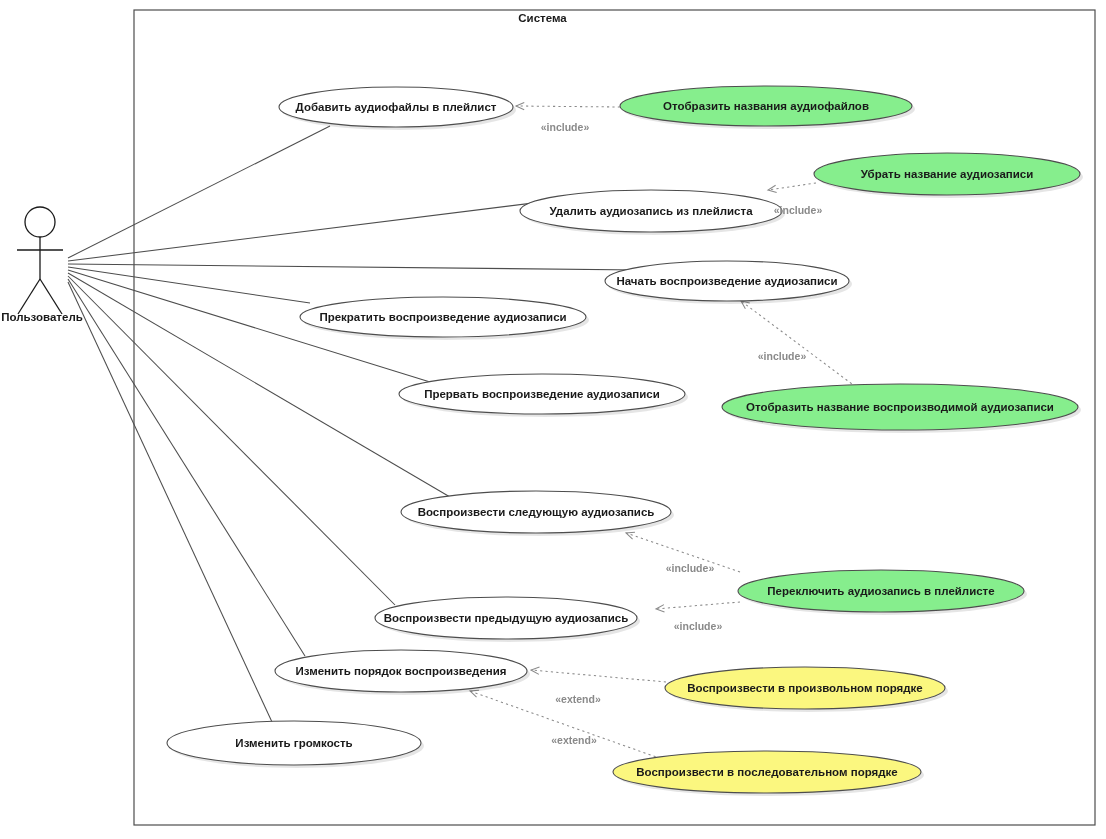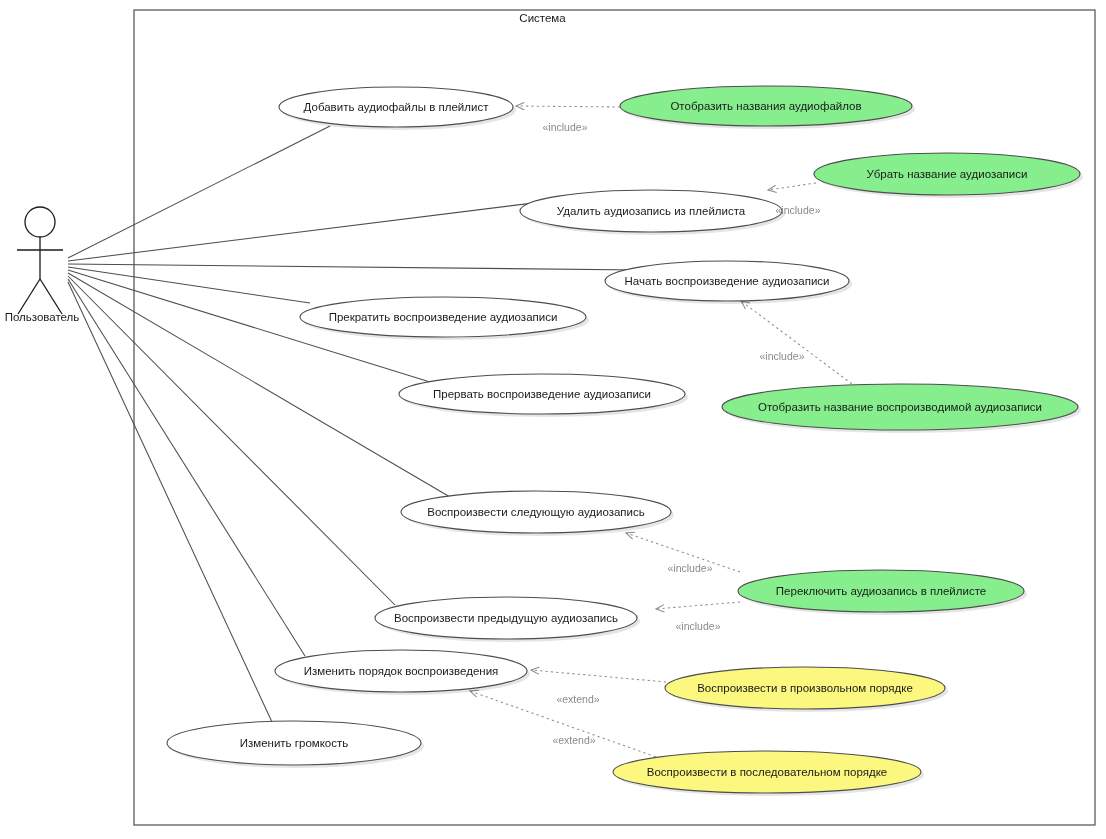--- a/index.html
+++ b/index.html
@@ -8,20 +8,21 @@
     padding: 0;
     background: #ffffff;
   }
   #diagram-root {
     position: relative;
     width: 1106px;
     height: 839px;
     background: #ffffff;
     font-family: "Liberation Sans", sans-serif;
     overflow: hidden;
+    font-weight: bold;
   }
   svg#diagram-svg {
     position: absolute;
     left: 0;
     top: 0;
     width: 1106px;
     height: 839px;
     display: block;
   }
   .uc-ellipse {

